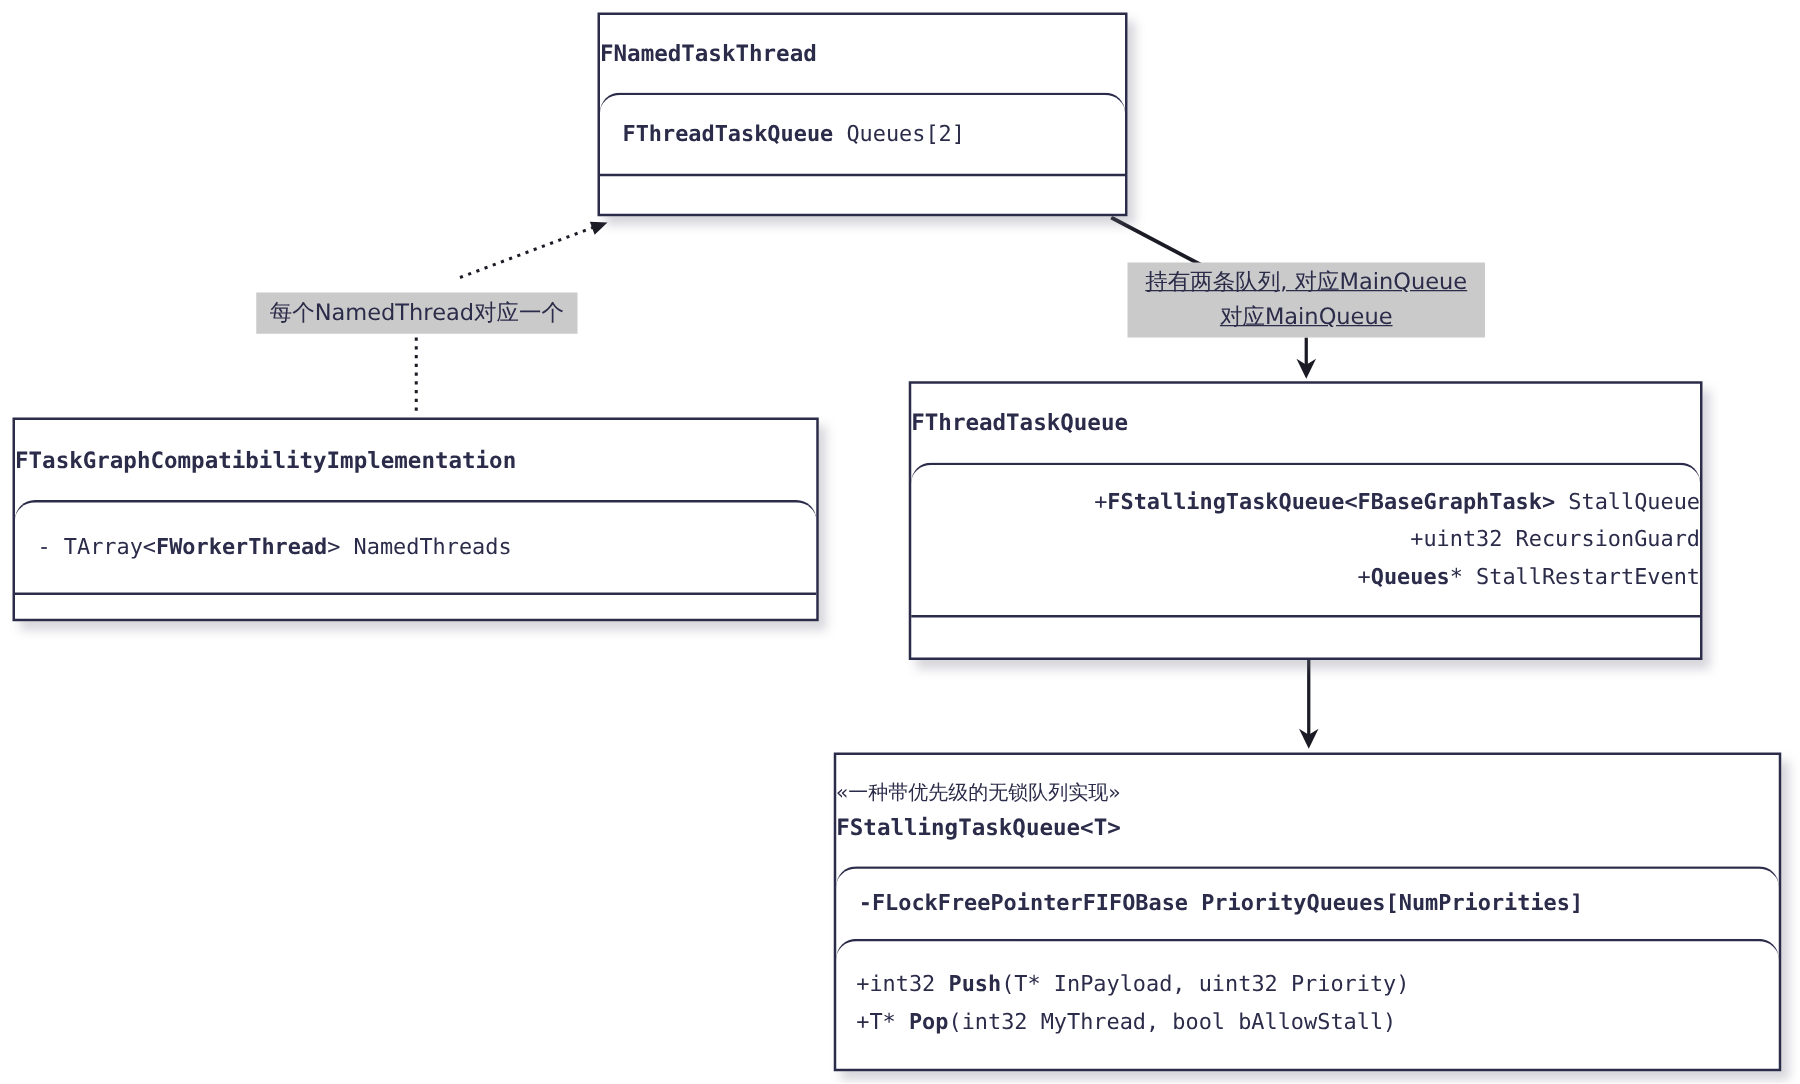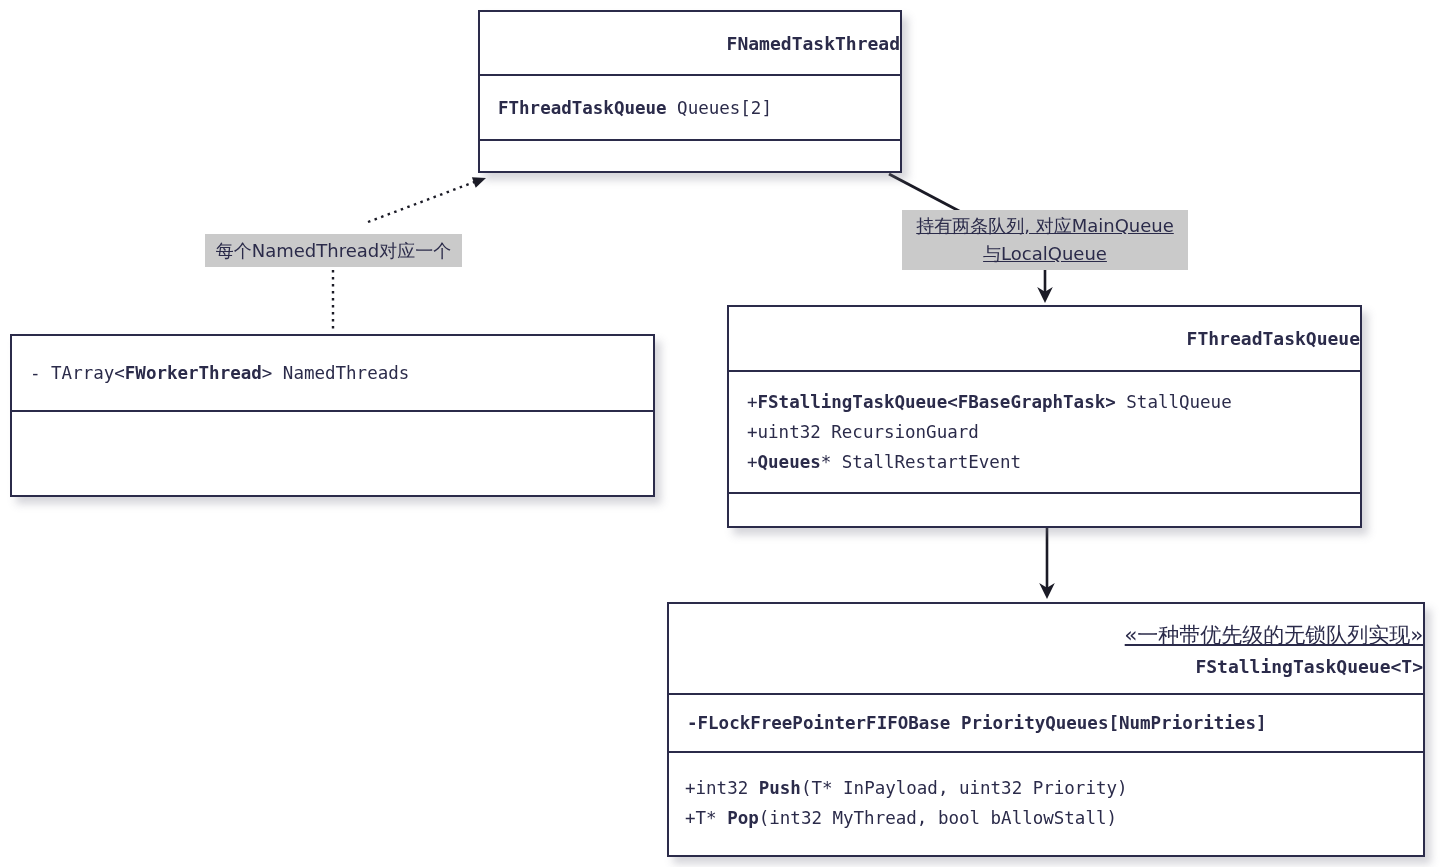--- a/index.html
+++ b/index.html
@@ -23,28 +23,29 @@
   .class-box{
     position:absolute;
     background:var(--fill);
     border:2px solid var(--stroke);
     box-shadow:6px 7px 8px rgba(120,120,135,0.30);
     display:flex;flex-direction:column;
   }
   .row{width:100%;}
   .row + .row{border-top:2px solid var(--stroke);}
   .title-row{
-    display:flex;flex-direction:column;align-items:flex-end;justify-content:center;
+    display:flex;flex-direction:column;align-items:flex-start;justify-content:center;
     font-weight:bold;font-size:18px;
   }
-  .stereotype{font-weight:normal;font-size:21px;margin-bottom:7px;text-decoration:underline;}
+  .stereotype{font-weight:normal;font-size:16px;margin-bottom:7px;}
   .members-row{
     display:flex;flex-direction:column;justify-content:center;
     padding-left:18px;
     font-size:17.5px;
+    border-radius:16px;
   }
   .member{line-height:30px;white-space:pre;}
   .empty-row{flex:1 1 auto;}
   .edge-label{
     position:absolute;
     background:var(--label-bg);
     color:var(--text);
     font-family:"DejaVu Sans","Liberation Sans",sans-serif;
     font-size:18px;
     text-align:center;
@@ -53,21 +54,21 @@
   .edge-label .line{line-height:28px;white-space:pre;}
   
   #box-named{left:478px;top:10px;width:424px;height:163px;}
   #box-named .title-row{height:62px;}
   #box-named .members-row{height:65px;}
   #box-compat{left:10px;top:334px;width:645px;height:163px;}
   #box-compat .title-row{height:64px;}
   #box-compat .members-row{height:74px;}
   #box-ttq{left:727px;top:305px;width:635px;height:223px;}
   #box-ttq .title-row{height:63px;}
-  #box-ttq .members-row{height:122px;}
+  #box-ttq .members-row{height:122px;text-align:right;}
   #box-stq{left:667px;top:602px;width:758px;height:255px;}
   #box-stq .title-row{height:89px;}
   #box-stq .attr-row{height:58px;font-weight:bold;}
   #box-stq .methods-row{height:102px;padding-left:16px;}
   .member .mbold, .title-row .tbold{font-weight:bold;}
   #label-left{left:205px;top:234px;width:257px;height:33px;}
   #label-right{left:902px;top:210px;width:286px;height:60px;text-decoration:underline;}
 </style>
 </head>
 <body>
@@ -91,20 +92,23 @@
     <div class="row title-row">
       <span class="tbold">FNamedTaskThread</span>
     </div>
     <div class="row members-row">
       <div class="member"><span class="mbold">FThreadTaskQueue</span><span> Queues[2]</span></div>
     </div>
     <div class="row empty-row"></div>
   </div>
 
   <div class="class-box" id="box-compat">
+    <div class="row title-row">
+      <span class="tbold">FTaskGraphCompatibilityImplementation</span>
+    </div>
     <div class="row members-row">
       <div class="member"><span>- TArray&lt;</span><span class="mbold">FWorkerThread</span><span>&gt; NamedThreads</span></div>
     </div>
     <div class="row empty-row"></div>
   </div>
 
   <div class="class-box" id="box-ttq">
     <div class="row title-row">
       <span class="tbold">FThreadTaskQueue</span>
     </div>
@@ -128,16 +132,16 @@
       <div class="member"><span>+int32 </span><span class="mbold">Push</span><span>(T* InPayload, uint32 Priority)</span></div>
       <div class="member"><span>+T* </span><span class="mbold">Pop</span><span>(int32 MyThread, bool bAllowStall)</span></div>
     </div>
   </div>
 
   <div class="edge-label" id="label-left">
     <div class="line">每个NamedThread对应一个</div>
   </div>
   <div class="edge-label" id="label-right">
     <div class="line">持有两条队列, 对应MainQueue</div>
-    <div class="line">与LocalQueue</div>
+    <div class="line">对应MainQueue</div>
   </div>
 
 </div>
 
 </body></html>

